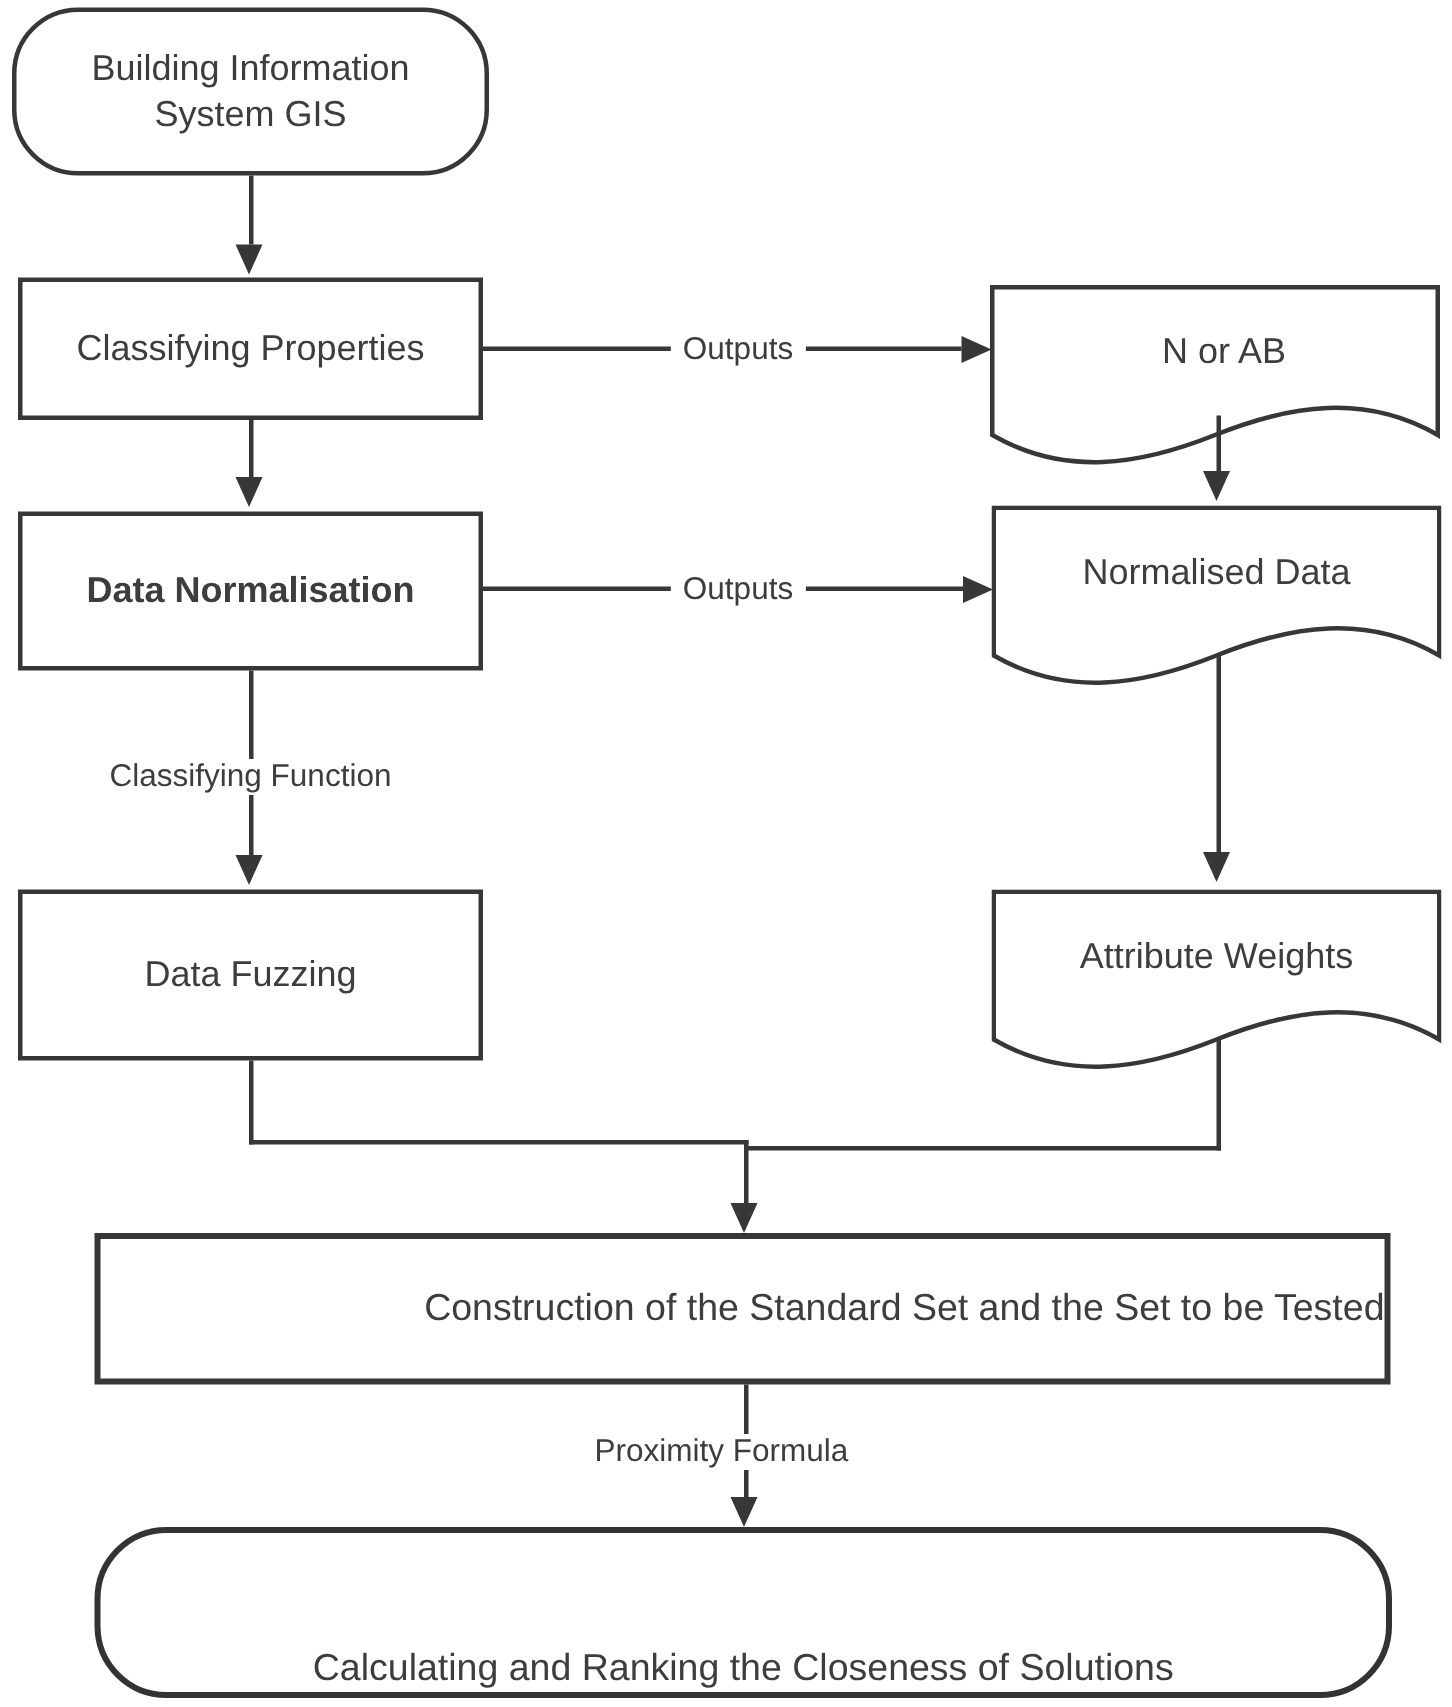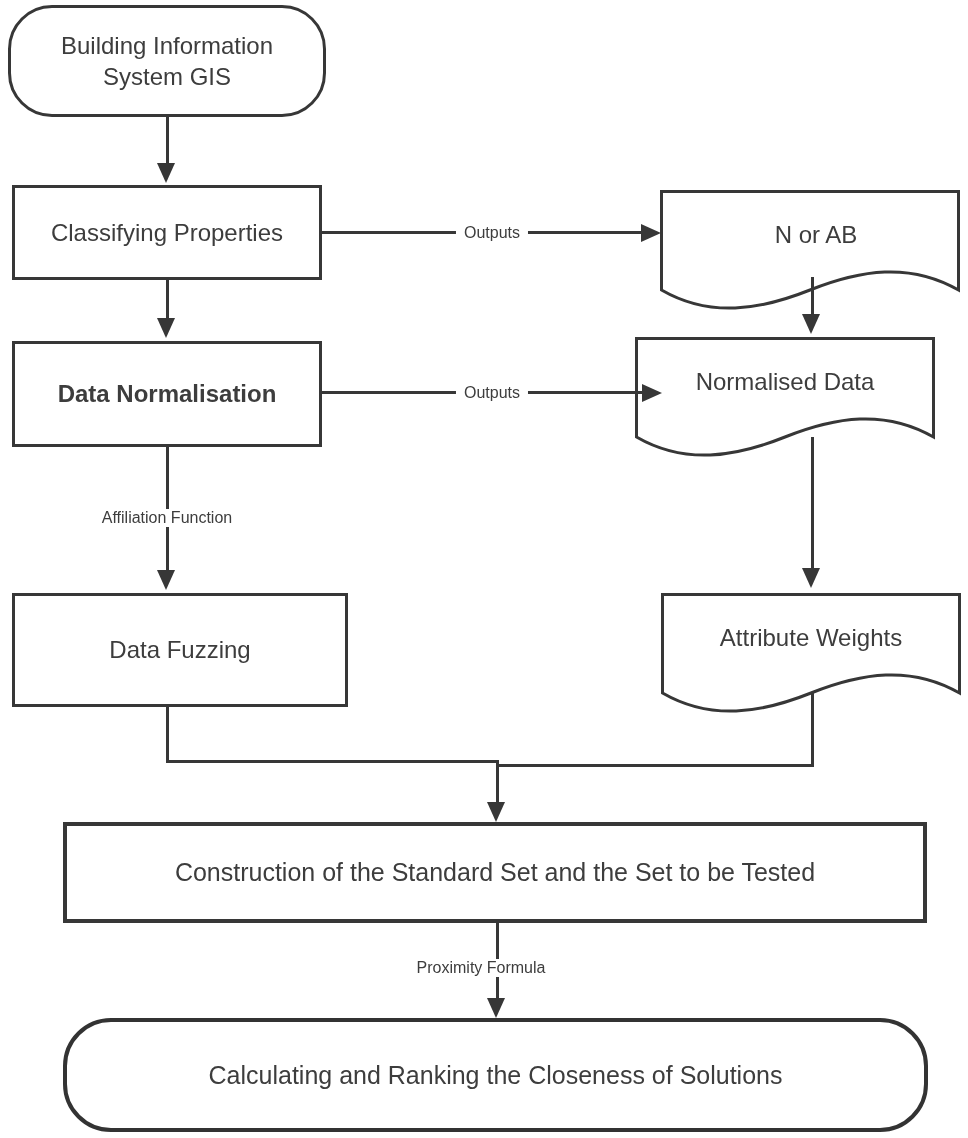--- a/index.html
+++ b/index.html
@@ -2,33 +2,33 @@
 <html><head>
 <meta charset="utf-8">
 <style>
   html,body{margin:0;padding:0;background:#ffffff;}
   .canvas{
     position:relative;width:968px;height:1138px;background:#ffffff;overflow:hidden;
     font-family:"Liberation Sans","DejaVu Sans",sans-serif;color:#3d3d3d;
   }
   .node{position:absolute;box-sizing:border-box;background:#ffffff;display:flex;align-items:center;justify-content:center;text-align:center;}
   .rect{border:3px solid #373737;}
-  .thick{border-width:4px;}
+  .thick{border-width:4px;justify-content:flex-end;}
   .terminator{border:3px solid #373737;border-radius:44px;}
   .terminator2{border:4px solid #333333;border-radius:48px;}
   .label{font-size:24px;line-height:1.3;white-space:pre-line;}
   .label-lg{font-size:25px;}
   .doc{background:transparent;border:none;}
   .doc svg{position:absolute;left:0;top:0;}
   .doc .doc-label{position:absolute;left:0;right:0;top:0;bottom:35px;display:flex;align-items:center;justify-content:center;font-size:24px;}
   .vline{position:absolute;width:3px;background:#373737;}
   .hline{position:absolute;height:3px;background:#373737;}
   .arrow-down{position:absolute;width:0;height:0;border-left:9px solid transparent;border-right:9px solid transparent;border-top:20px solid #373737;}
   .arrow-right{position:absolute;width:0;height:0;border-top:9px solid transparent;border-bottom:9px solid transparent;border-left:20px solid #373737;}
-  .edge-label{position:absolute;transform:translate(-50%,-50%);background:#ffffff;padding:0 8px;font-size:16px;white-space:nowrap;}
+  .edge-label{position:absolute;transform:translate(-50%,-50%);background:#ffffff;padding:0 8px;font-size:21px;white-space:nowrap;}
 </style>
 </head>
 <body>
 
 <div class="canvas">
 
   <div class="node rect" style="left:12px;top:185px;width:310px;height:95px;">
     <div class="label">Classifying Properties</div>
   </div>
 
@@ -41,43 +41,43 @@
     <svg width="300" height="125" viewBox="0 0 300 125">
       <path d="M1.5,1.5 H298.5 V100 C250,72 200,80 150,100 C100,120 50,128 1.5,100 Z" fill="#ffffff" stroke="#373737" stroke-width="3"></path>
     </svg>
     <div class="doc-label">N or AB</div>
   </div>
 
   <div class="node rect" style="left:12px;top:341px;width:310px;height:106px;font-weight:bold;">
     <div class="label">Data Normalisation</div>
   </div>
 
-  <div class="node doc" style="left:635px;top:337px;width:300px;height:125px;">
+  <div class="node doc" style="left:661px;top:337px;width:300px;height:125px;">
     <svg width="300" height="125" viewBox="0 0 300 125">
       <path d="M1.5,1.5 H298.5 V100 C250,72 200,80 150,100 C100,120 50,128 1.5,100 Z" fill="#ffffff" stroke="#373737" stroke-width="3"></path>
     </svg>
     <div class="doc-label">Normalised Data</div>
   </div>
 
-  <div class="node rect" style="left:12px;top:593px;width:336px;height:114px;">
+  <div class="node rect" style="left:12px;top:593px;width:310px;height:114px;">
     <div class="label">Data Fuzzing</div>
   </div>
 
   <div class="node doc" style="left:661px;top:593px;width:300px;height:125px;text-decoration:underline;">
     <svg width="300" height="125" viewBox="0 0 300 125">
       <path d="M1.5,1.5 H298.5 V100 C250,72 200,80 150,100 C100,120 50,128 1.5,100 Z" fill="#ffffff" stroke="#373737" stroke-width="3"></path>
     </svg>
     <div class="doc-label">Attribute Weights</div>
   </div>
 
   <div class="node rect thick" style="left:63px;top:822px;width:864px;height:101px;">
     <div class="label label-lg">Construction of the Standard Set and the Set to be Tested</div>
   </div>
 
-  <div class="node terminator2" style="left:63px;top:1018px;width:865px;height:114px;">
+  <div class="node terminator2" style="left:63px;top:1018px;width:865px;height:114px;align-items:flex-end;">
     <div class="label label-lg">Calculating and Ranking the Closeness of Solutions</div>
   </div>
 
   <div class="vline" style="left:165.5px;top:117px;height:46px;"></div>
   <div class="arrow-down" style="left:157px;top:163px;"></div>
 
   <div class="vline" style="left:165.5px;top:280px;height:38px;"></div>
   <div class="arrow-down" style="left:157px;top:318px;"></div>
 
   <div class="hline" style="left:322px;top:231px;width:319px;"></div>
@@ -86,21 +86,21 @@
 
   <div class="vline" style="left:810.5px;top:277px;height:37px;"></div>
   <div class="arrow-down" style="left:802px;top:314px;"></div>
 
   <div class="hline" style="left:322px;top:391px;width:320px;"></div>
   <div class="arrow-right" style="left:642px;top:383.5px;"></div>
   <div class="edge-label" style="left:492px;top:392.5px;">Outputs</div>
 
   <div class="vline" style="left:165.5px;top:447px;height:123px;"></div>
   <div class="arrow-down" style="left:157px;top:570px;"></div>
-  <div class="edge-label" style="left:167px;top:518px;">Affiliation Function</div>
+  <div class="edge-label" style="left:167px;top:518px;">Classifying Function</div>
 
   <div class="vline" style="left:810.5px;top:437px;height:131px;"></div>
   <div class="arrow-down" style="left:802px;top:568px;"></div>
 
   <div class="vline" style="left:165.5px;top:707px;height:56px;"></div>
   <div class="hline" style="left:165.5px;top:760px;width:333px;"></div>
 
   <div class="vline" style="left:810.5px;top:693px;height:74px;"></div>
   <div class="hline" style="left:495.5px;top:764px;width:318px;"></div>
 

